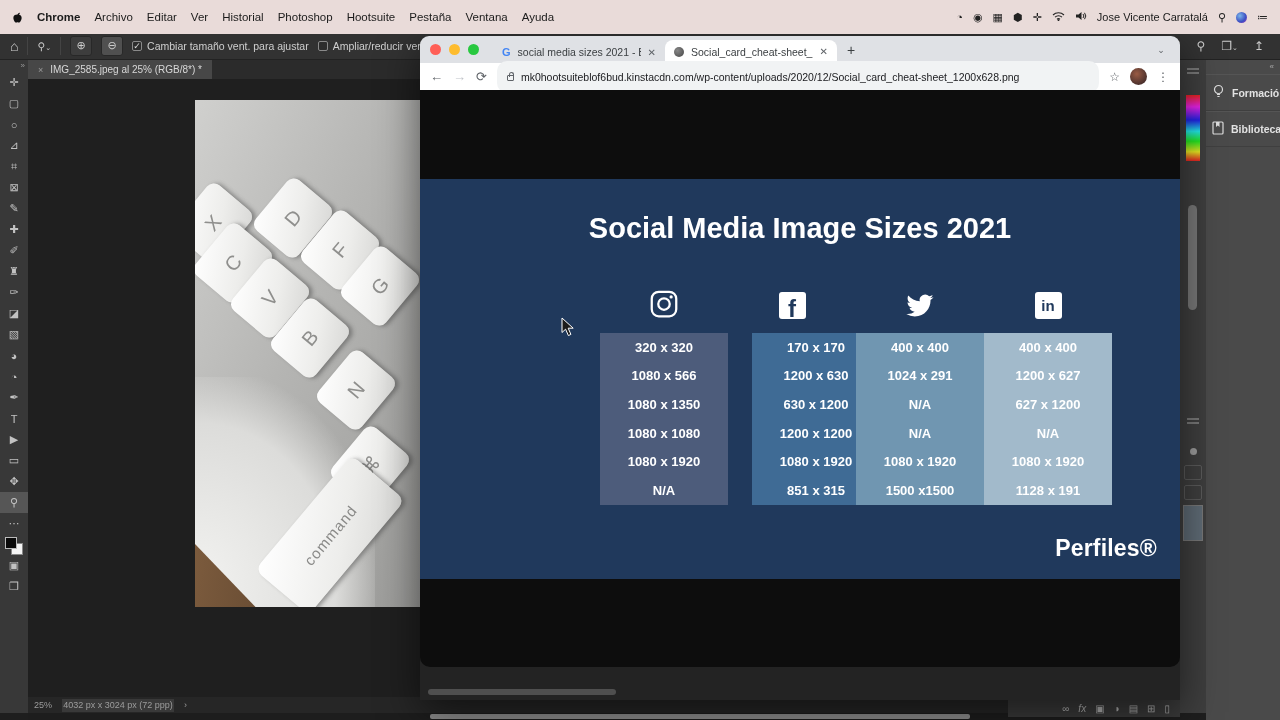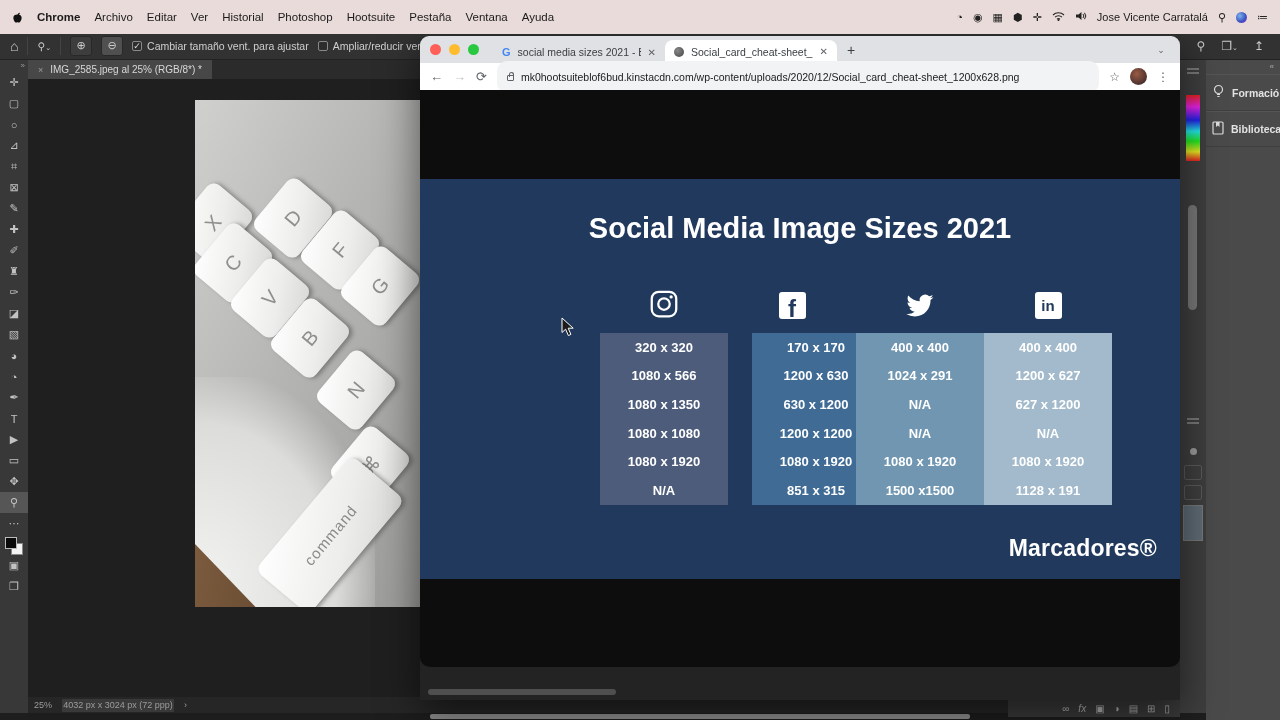--- a/index.html
+++ b/index.html
@@ -424,21 +424,21 @@
         </div>
         <div class="band" style="left:564px; background:#a2bacb;">
           <span>400 x 400</span>
           <span>1200 x 627</span>
           <span>627 x 1200</span>
           <span>N/A</span>
           <span>1080 x 1920</span>
           <span>1128 x 191</span>
         </div>
 
-        <div class="brand">Marcadores®</div>
+        <div class="brand">Perfiles®</div>
       </div>
 
     </div>
     <div class="hthumb"></div>
   </div>
 </div>
 
 <div class="cursor">
   <svg width="14" height="20" viewBox="0 0 14 20">
       <polygon points="1,1 1,15.5 4.6,12.2 7.4,18.6 9.9,17.4 7.2,11.2 12.2,11.2" fill="#1c1c1c" stroke="#fff" stroke-width="1"></polygon>

